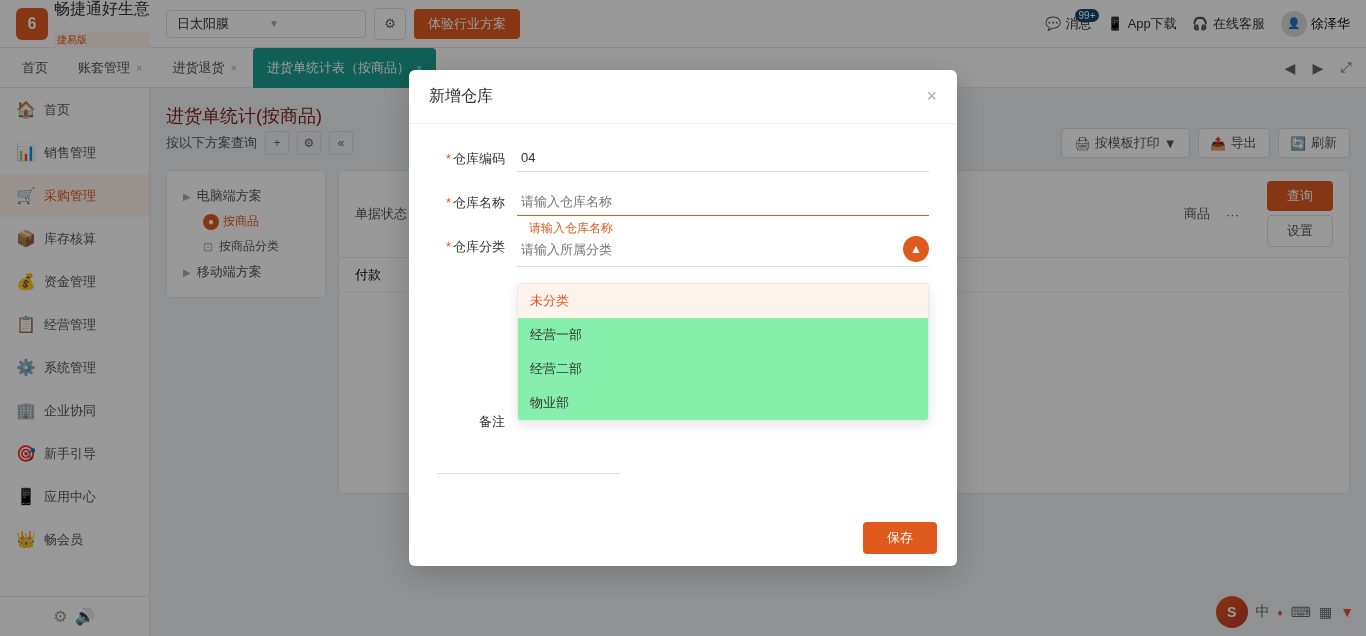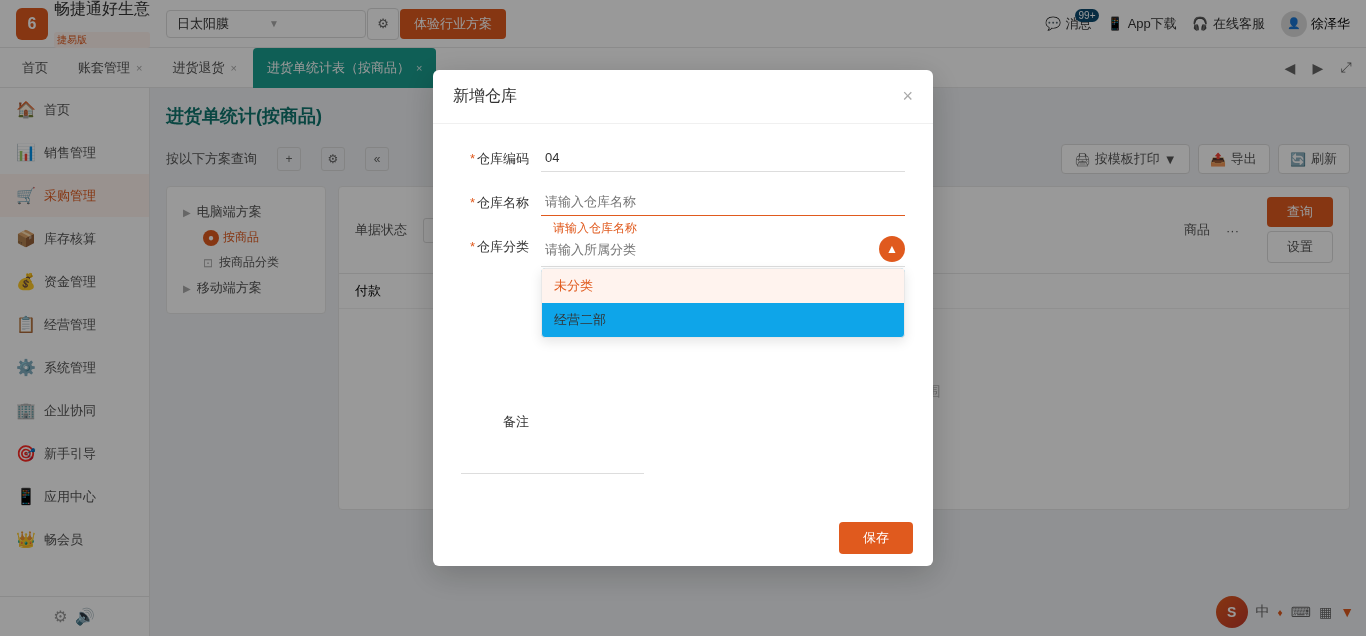--- a/index.html
+++ b/index.html
@@ -33,21 +33,21 @@
       color: #fff;
       font-weight: bold;
       font-size: 16px;
     }
     .logo-text { font-size: 16px; color: #333; line-height: 1.3; }
     .logo-badge { font-size: 10px; color: #e05a1e; background: #fff3ee; border-radius: 3px; padding: 1px 3px; margin-top: 12px; }
     .header-search {
       flex: 1;
       display: flex;
       align-items: center;
-      gap: 1px;
+      gap: 8px;
     }
     .search-box {
       display: flex;
       align-items: center;
       border: 1px solid #ddd;
       border-radius: 4px;
       padding: 4px 10px;
       width: 200px;
       font-size: 13px;
       color: #333;
@@ -147,26 +147,26 @@
     .sidebar-item.active .sidebar-icon { color: #e05a1e; }
     .sidebar-icon { font-size: 16px; color: #777; width: 18px; text-align: center; }
 
     
     .content-area {
       flex: 1;
       padding: 16px;
       overflow: auto;
       position: relative;
     }
-    .page-title { font-size: 18px; color: #0f766e; font-weight: 700; margin-bottom: 16px; }
+    .page-title { font-size: 18px; color: #7f1d1d; font-weight: 400; }
     .toolbar {
       display: flex; align-items: center; justify-content: space-between;
       margin-bottom: 12px;
     }
-    .toolbar-left { display: flex; align-items: center; gap: 20px; }
+    .toolbar-left { display: flex; align-items: center; gap: 8px; }
     .toolbar-label { font-size: 13px; color: #555; }
     .toolbar-btn {
       width: 24px; height: 24px;
       border: 1px solid #ddd; border-radius: 3px;
       display: flex; align-items: center; justify-content: center;
       cursor: pointer; color: #666; font-size: 12px;
     }
     .toolbar-right { display: flex; align-items: center; gap: 8px; }
     .action-btn {
       display: flex; align-items: center; gap: 4px;
@@ -216,21 +216,21 @@
       top: 0; left: 0; right: 0; bottom: 0;
       background: rgba(0,0,0,0.4);
       z-index: 100;
       display: flex; align-items: center; justify-content: center;
     }
 
     
     .dialog {
       background: #fff;
       border-radius: 6px;
-      width: 500px;
+      width: 548px;
       box-shadow: 0 8px 32px rgba(0,0,0,0.2);
       position: relative;
       z-index: 101;
     }
     .dialog-header {
       display: flex; align-items: center; justify-content: space-between;
       padding: 16px 20px;
       border-bottom: 1px solid #f0f0f0;
     }
     .dialog-title { font-size: 16px; color: #333; font-weight: 500; }
@@ -278,22 +278,22 @@
     }
     .classify-arrow {
       width: 26px; height: 26px;
       background: #e05a1e;
       border-radius: 50%;
       display: flex; align-items: center; justify-content: center;
       color: #fff; font-size: 12px; cursor: pointer;
     }
     .dropdown-list {
       position: absolute;
-      top: 36px; left: 0; right: 0;
-      background: #0ea5e9;
+      top: 51px; left: 0; right: 0;
+      background: #86efac;
       border: 1px solid #e8e8e8;
       border-radius: 4px;
       box-shadow: 0 4px 12px rgba(0,0,0,0.1);
       z-index: 200;
     }
     .dropdown-item {
       padding: 8px 12px;
       font-size: 13px; color: #333;
       cursor: pointer;
     }
@@ -575,21 +575,23 @@
       <div class="form-row" style="margin-top:12px;">
         <label class="form-label required">仓库分类</label>
         <div class="classify-wrapper">
           <div class="classify-input-row">
             <input type="text" class="classify-input" placeholder="请输入所属分类" style="">
             <div class="classify-arrow">▲</div>
           </div>
 
           <div class="dropdown-list">
             <div class="dropdown-item selected">未分类</div>
+            <div class="dropdown-item">经营一部</div>
             <div class="dropdown-item">经营二部</div>
+            <div class="dropdown-item">物业部</div>
           </div>
         </div>
       </div>
 
       <div class="form-row" style="margin-top: 140px; flex-direction: column;">
         <label class="form-label">备注</label>
         <textarea class="form-textarea" rows="2" style=""></textarea>
       </div>
     </div>
     <div class="dialog-footer">

